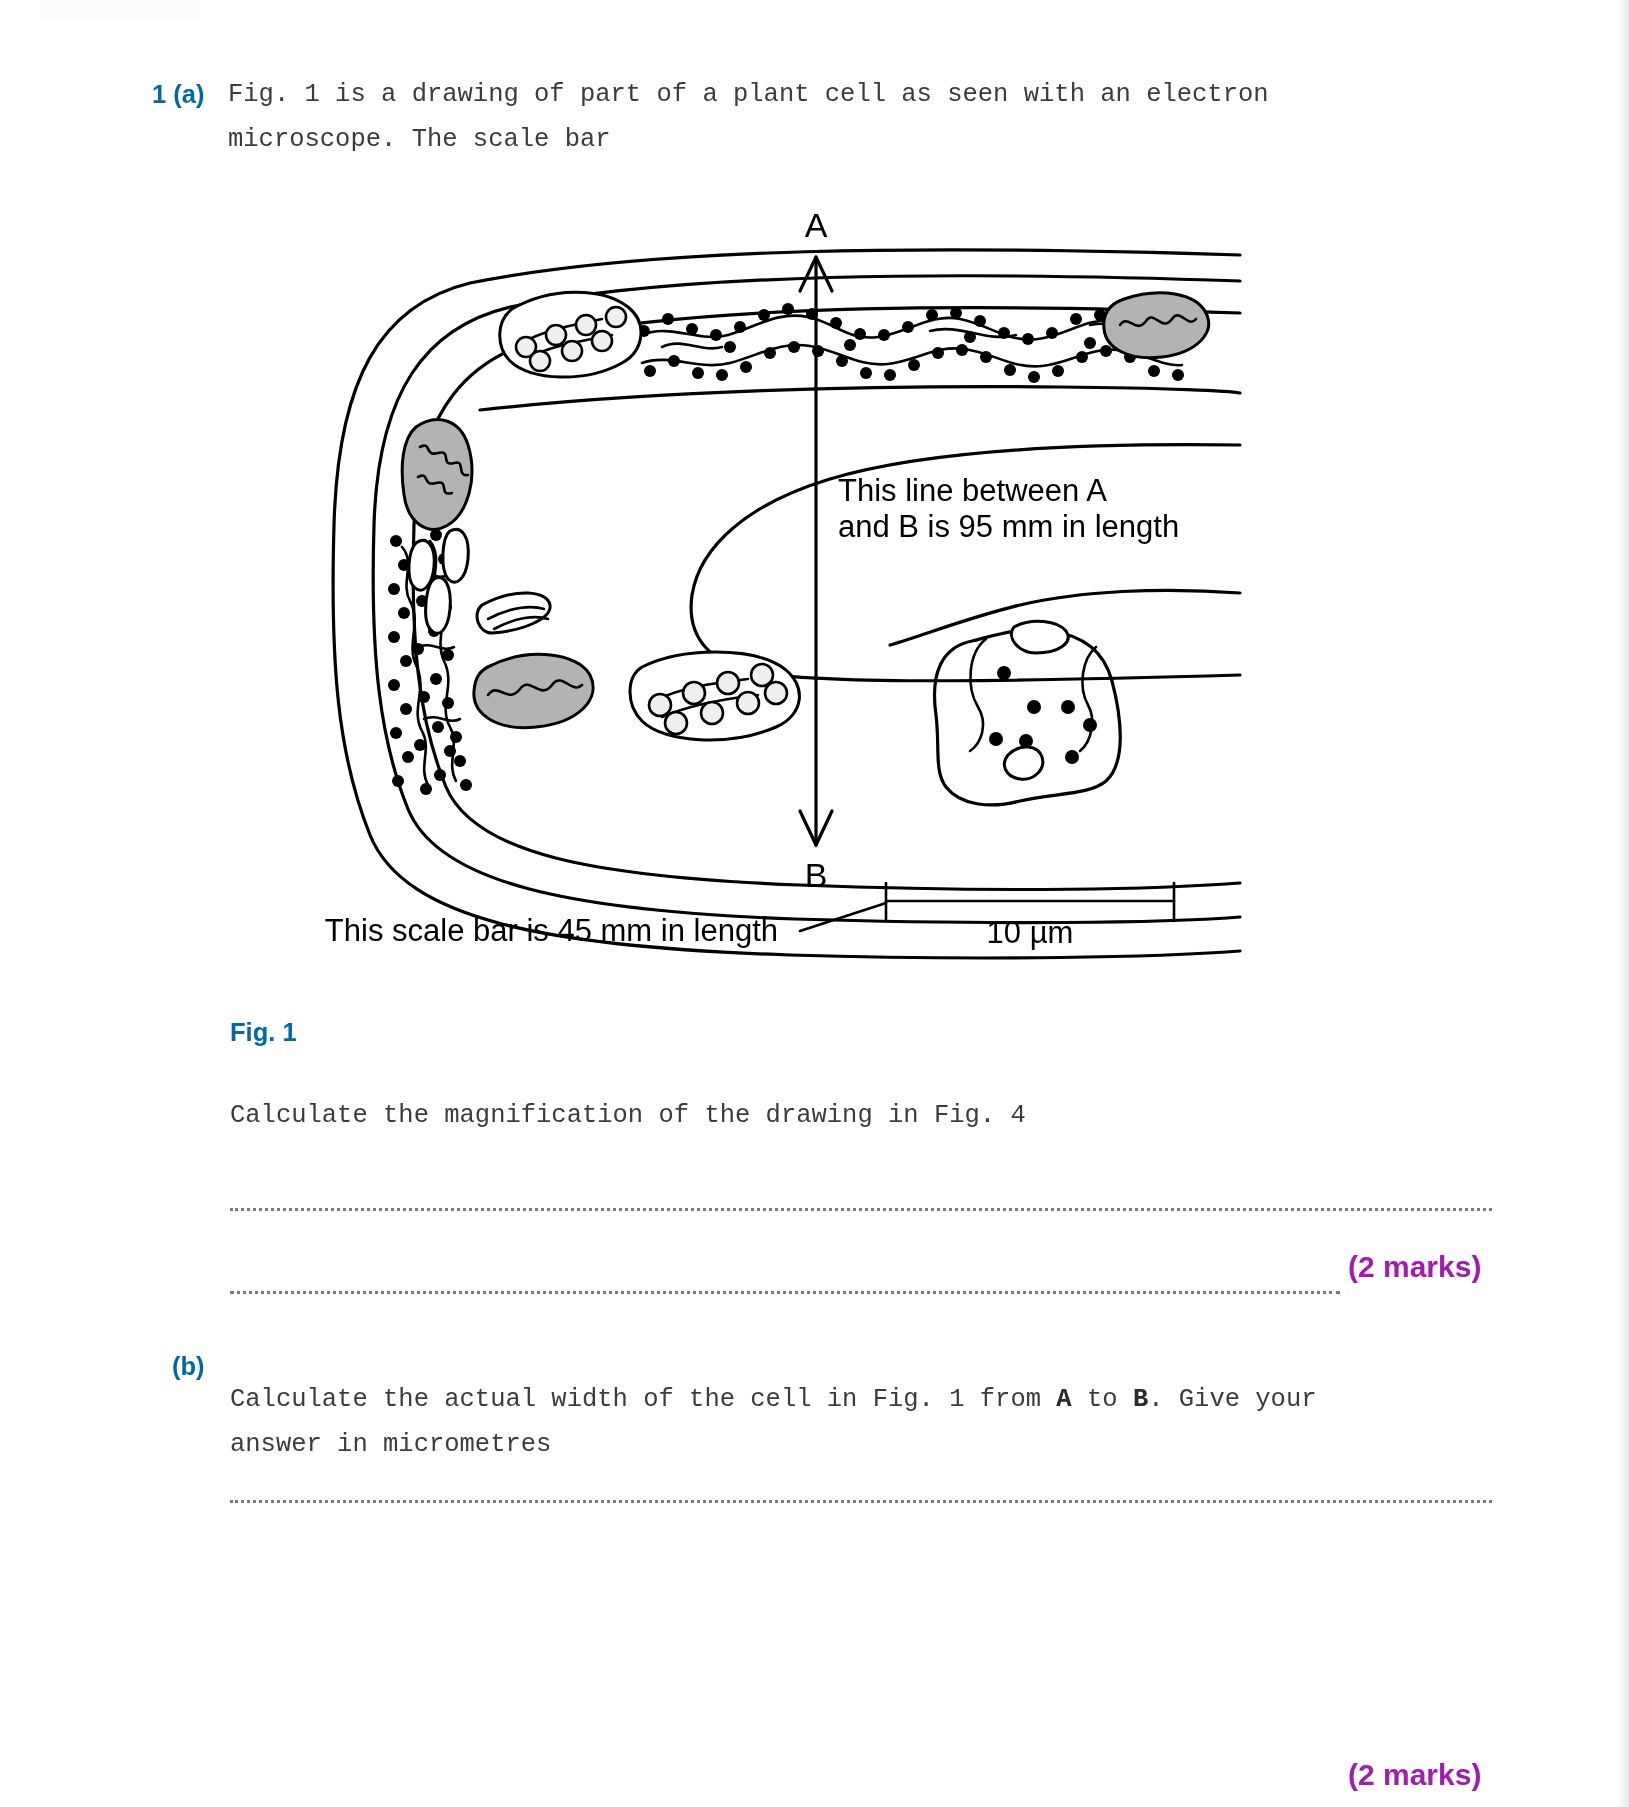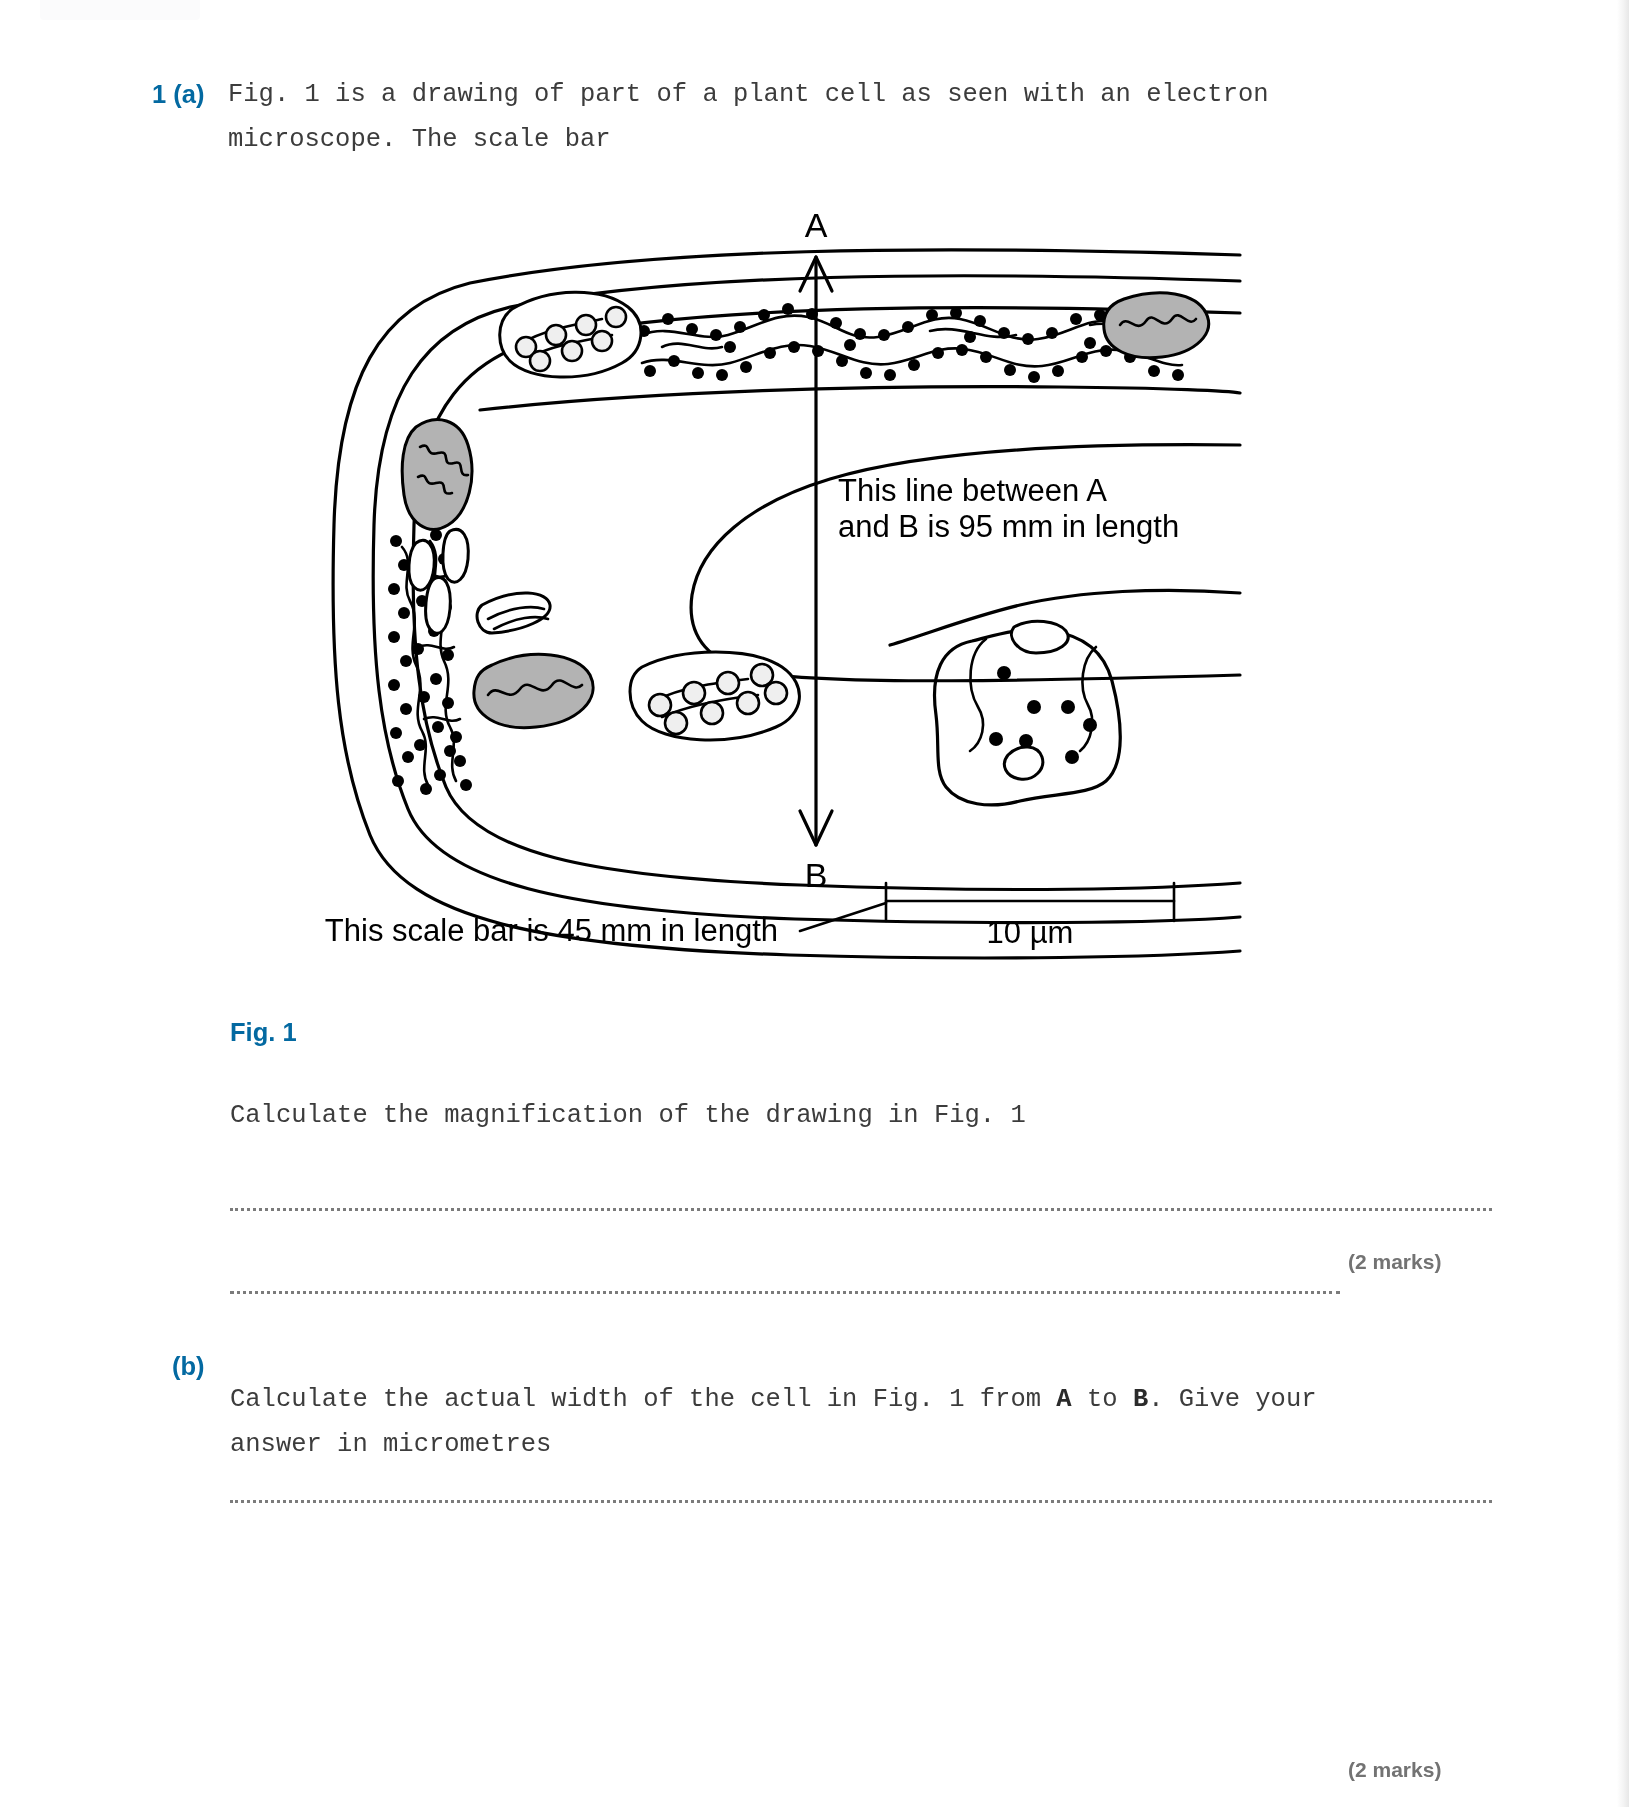--- a/index.html
+++ b/index.html
@@ -58,22 +58,22 @@
   
   .dotline {
     position: absolute;
     height: 3px;
     border-bottom: 3px dotted #7b7b7b;
   }
 
   .marks {
     position: absolute;
     font-weight: bold;
-    font-size: 21px;
-    color: #737373;
+    font-size: 30px;
+    color: #a21caf;
   }
 
   
   #figure {
     position: absolute;
     left: 230px;
     top: 195px;
     width: 1160px;
     height: 780px;
   }
@@ -361,21 +361,21 @@
         <line class="lnT" x1="944" y1="688" x2="944" y2="726"></line>
         <line class="lnT" x1="570" y1="736" x2="656" y2="708"></line>
       </g>
       <text class="txt" x="548" y="746" text-anchor="end">This scale bar is 45 mm in length</text>
       <text class="txt" x="800" y="748" text-anchor="middle">10 µm</text>
     </svg>
   </div>
 
   <div class="figcap" style="left:230px; top:1018px;">Fig. 1</div>
 
-  <div class="qtext" style="left:230px; top:1093px; width:1130px;">Calculate the magnification of the drawing in Fig. 1</div>
+  <div class="qtext" style="left:230px; top:1093px; width:1130px;">Calculate the magnification of the drawing in Fig. 4</div>
 
   <div class="dotline" style="left:230px; top:1205px; width:1262px;"></div>
   <div class="dotline" style="left:230px; top:1288px; width:1110px;"></div>
   <div class="marks" style="left:1348px; top:1250px;">(2 marks)</div>
 
   <div class="qnum" style="left:172px; top:1344px;">(b)</div>
 
   <div class="qtext" style="left:230px; top:1377px; width:1160px;">
     <span>Calculate the actual width of the cell in Fig. 1 from </span><span class="bold">A</span><span> to </span><span class="bold">B</span><span>. Give your answer in micrometres</span>
   </div>

